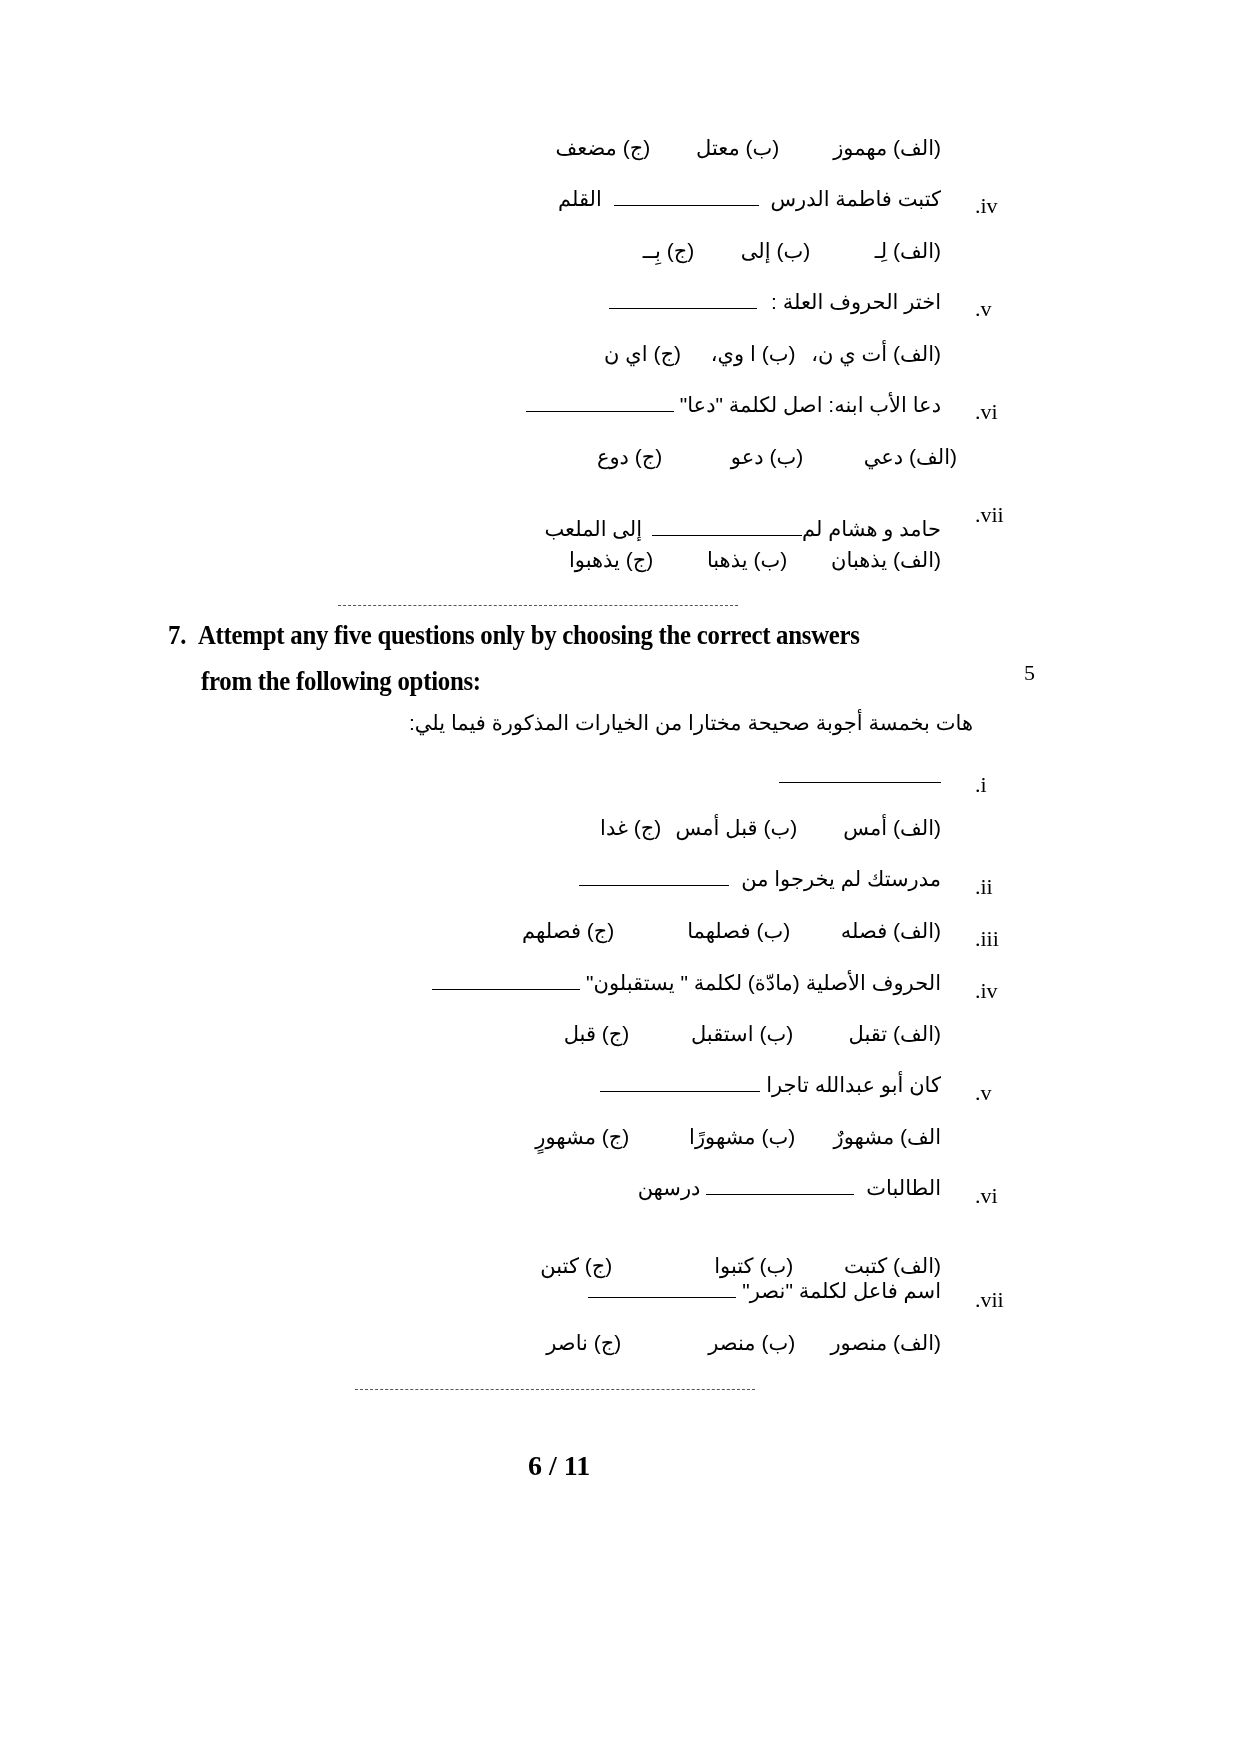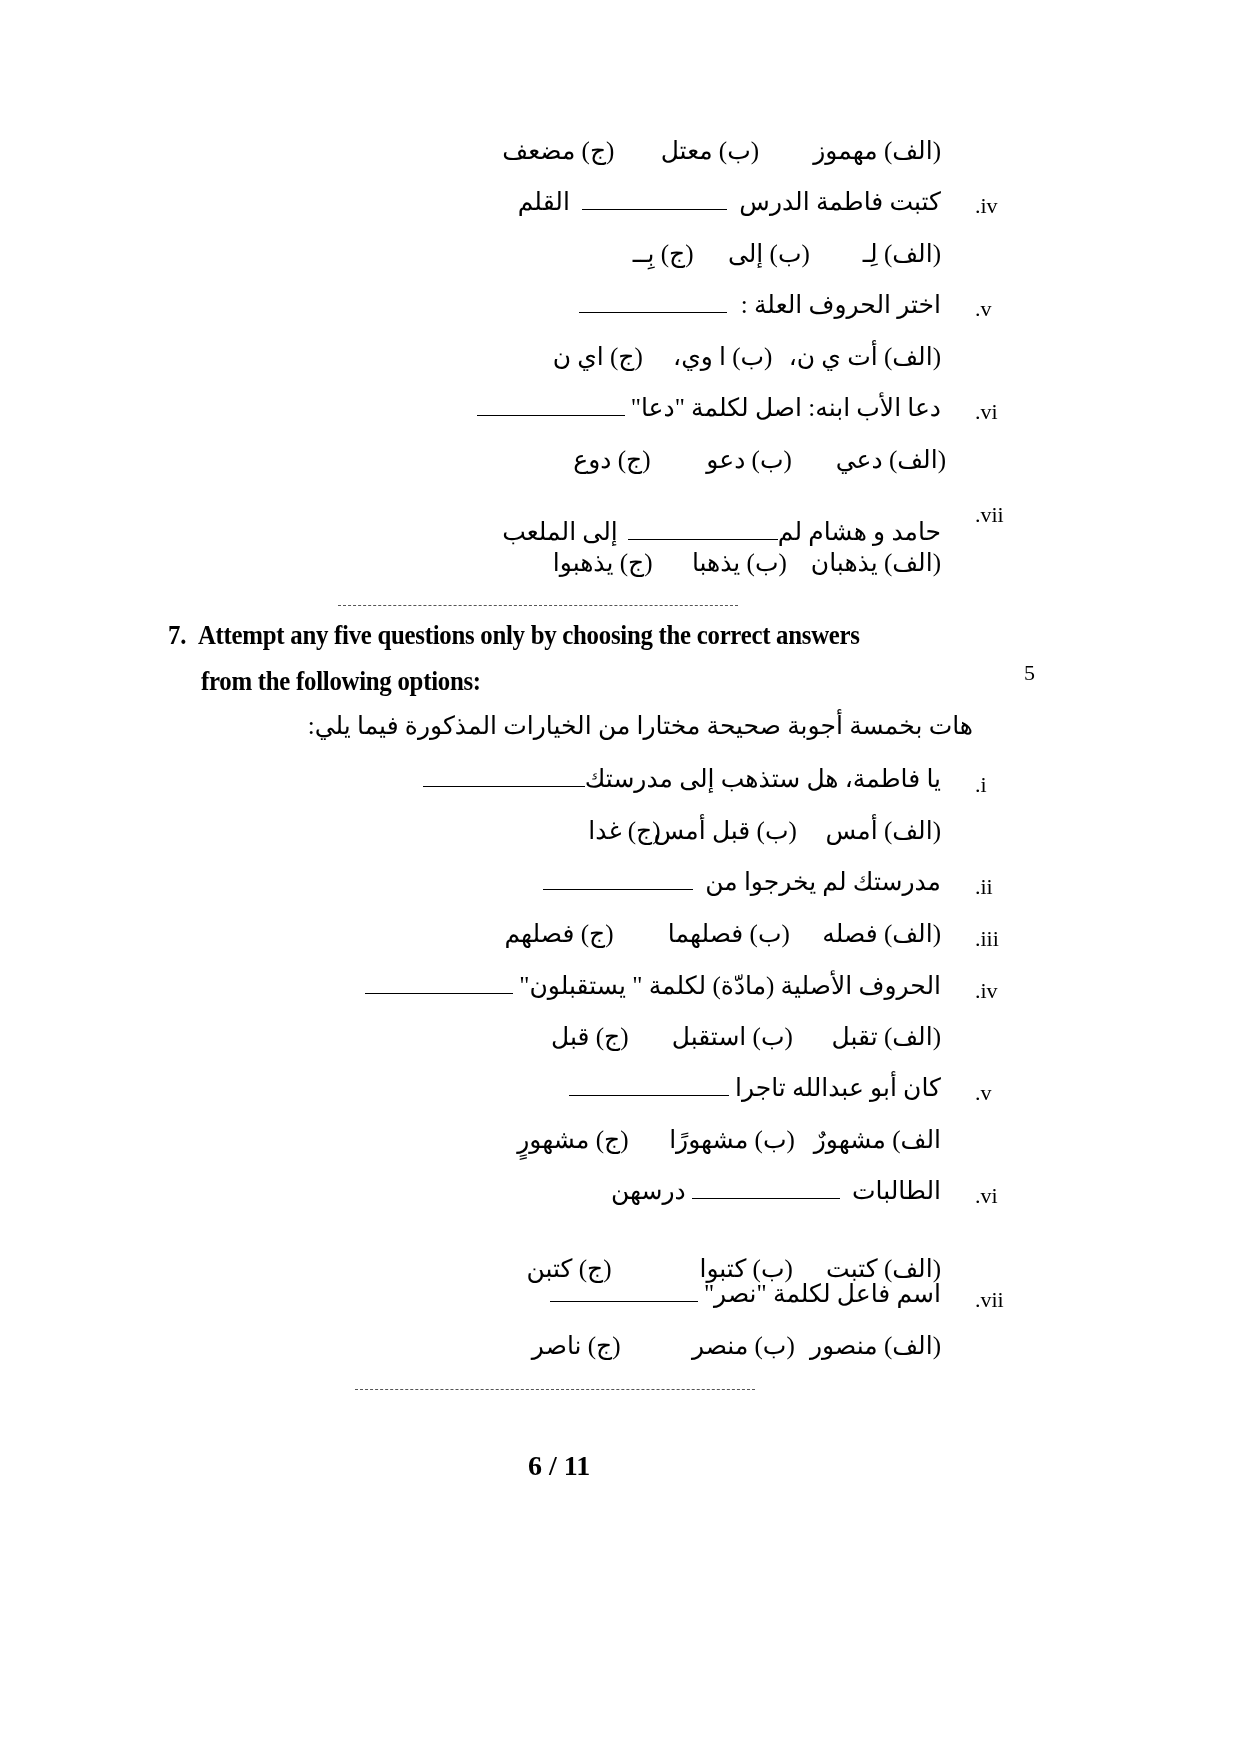--- a/index.html
+++ b/index.html
@@ -1,17 +1,17 @@
 <!DOCTYPE html>
 <html><head>
 <meta charset="utf-8">
 <style>
   html, body { margin:0; padding:0; background:#ffffff; }
   body { width:1241px; height:1754px; position:relative; overflow:hidden; color:#000; }
-  .ar { position:absolute; direction:rtl; font-family:Liberation Serif, serif; font-size:25px; white-space:nowrap; }
+  .ar { position:absolute; direction:rtl; font-family:Liberation Sans, sans-serif; font-size:21px; white-space:nowrap; }
   .num { position:absolute; font-family:"Liberation Serif", "DejaVu Serif", serif; font-size:22px; }
   .opt { display:inline-block; }
   .blank { display:inline-block; border-bottom:1.5px solid #000; height:1px; vertical-align:baseline; }
   .dash { position:absolute; border-top:1.5px dashed #555; height:0; }
   .en { position:absolute; font-family:"Liberation Serif", "DejaVu Serif", serif; font-weight:bold; font-size:27px; letter-spacing:-0.3px; transform:scaleX(0.92); transform-origin:left; }
   .marks { position:absolute; font-family:"Liberation Serif", serif; font-size:22px; }
   .footer { position:absolute; font-family:"Liberation Serif", serif; font-weight:bold; font-size:28px; }
 </style>
 </head>
 <body>
@@ -43,21 +43,21 @@
   <span class="opt">(الف) أت ي ن،</span>
   <span class="opt" style="margin-right:10px;">(ب) ا وي،</span>
   <span class="opt" style="margin-right:24px;margin-left:14px;">(ج) اي ن</span>
 </div>
 
 <div class="num" style="left:975px; top:399px;">.vi</div>
 <div class="ar" style="right:300px; top:393px;">
   <span>دعا الأب ابنه: اصل لكلمة "دعا"</span>
   <span class="blank" style="width:148px;"></span>
 </div>
-<div class="ar" style="right:295px; top:445px;text-align:right;">
+<div class="ar" style="right:284px; top:445px;text-align:right;">
   <span class="opt" style="width:148px;">(الف) دعي</span>
   <span class="opt" style="width:135px;">(ب) دعو</span>
   <span class="opt">(ج) دوع</span>
 </div>
 
 <div class="num" style="left:975px; top:502px;">.vii</div>
 <div class="ar" style="right:300px; top:496px;margin-top:21px;">
   <span>حامد و هشام لم</span><span class="blank" style="width:150px; margin-left:10px;"></span><span>إلى الملعب</span>
 </div>
 <div class="ar" style="right:300px; top:548px;">
@@ -71,21 +71,21 @@
 <div class="en" style="left:168px; top:620px;">
   <span>7.</span>&nbsp;&nbsp;<span>Attempt any five questions only by choosing the correct answers</span>
 </div>
 <div class="en" style="left:201px; top:666px;">from the following options:</div>
 <div class="marks" style="left:1024px; top:660px;">5</div>
 
 <div class="ar" style="right:268px; top:711px;">هات بخمسة أجوبة صحيحة مختارا من الخيارات المذكورة فيما يلي:</div>
 
 <div class="num" style="left:975px; top:772px;">.i</div>
 <div class="ar" style="right:300px; top:764px;">
-  <span>يا فاطمة، هل ستذهب إلى مدرستك</span><span class="blank" style="width:162px;"></span>
+  <span class="blank" style="width:162px;"></span>
 </div>
 <div class="ar" style="right:300px; top:816px;">
   <span class="opt" style="width:138px;">(الف) أمس</span>
   <span class="opt" style="width:130px;">(ب)   قبل أمس</span>
   <span class="opt">(ج) غدا</span>
 </div>
 
 <div class="num" style="left:975px; top:874px;">.ii</div>
 <div class="ar" style="right:300px; top:867px;">
   <span>مدرستك لم يخرجوا من</span>

